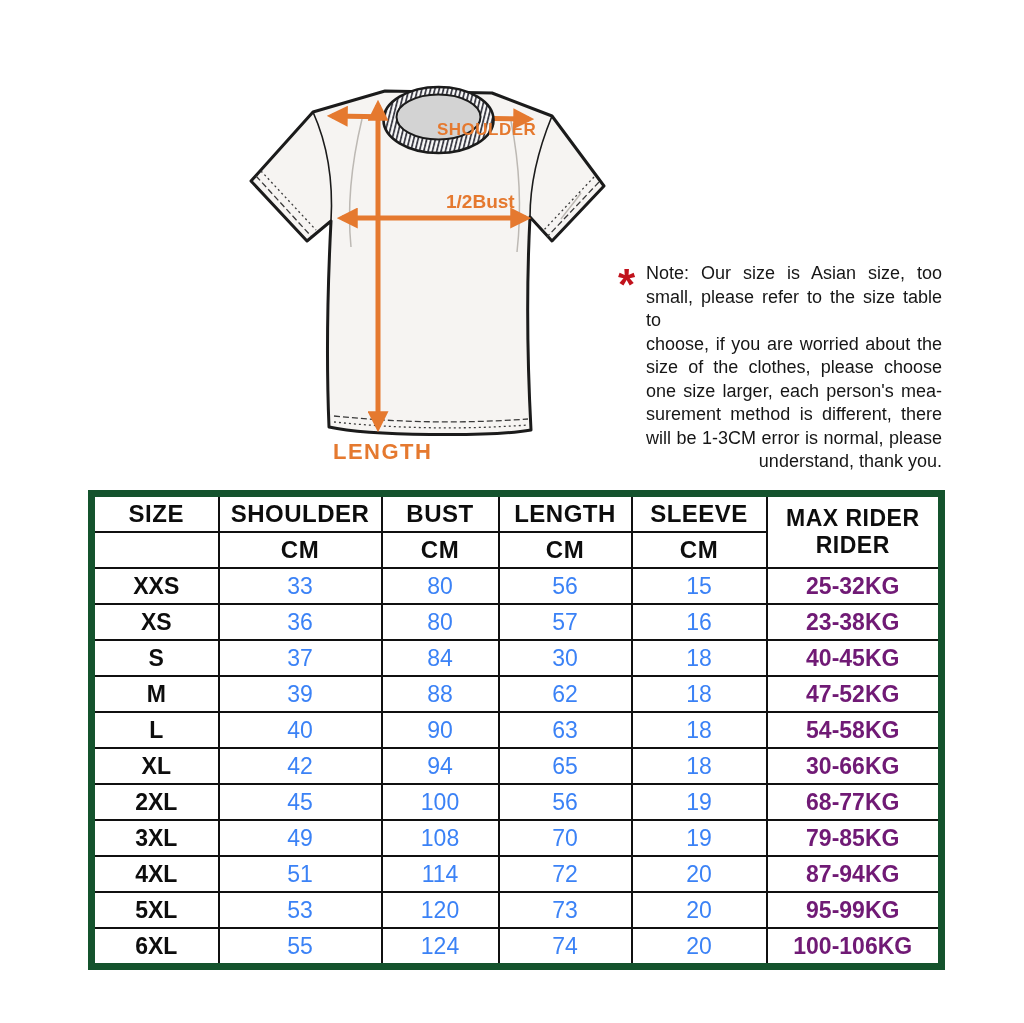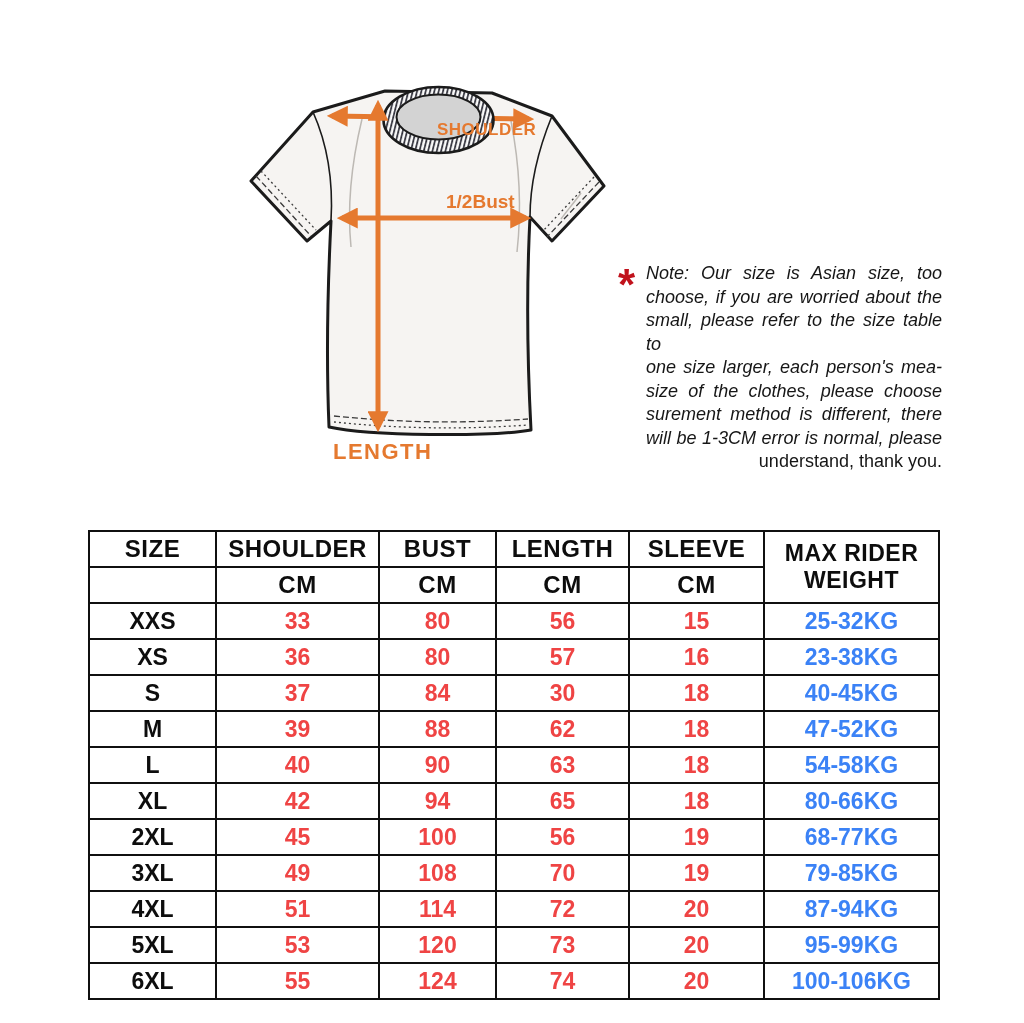--- a/index.html
+++ b/index.html
@@ -14,39 +14,39 @@
   .figure{position:absolute;left:200px;top:55px;width:450px;height:420px;}
   .figure svg{display:block;width:100%;height:100%;}
 
   
   .note{position:absolute;left:618px;top:262px;width:324px;color:#111;}
   .note .star{
     position:absolute;left:0;top:1px;color:#c1121c;
     font:bold 44px/1 "Liberation Sans",sans-serif;
   }
   .note-lines{margin-left:28px;width:296px;font-size:18px;line-height:23.5px;color:#161616;}
-  .jline{text-align:justify;text-align-last:justify;white-space:normal;font-style:italic;}
+  .jline{text-align:justify;text-align-last:justify;white-space:normal;}
   .note-last{text-align:right;}
 
   
   .size-table{
-    position:absolute;left:88px;top:530px;
+    position:absolute;left:88px;top:490px;
     border-collapse:collapse;table-layout:fixed;width:850px;
-    border:1px solid #14532d;
+    border:7px solid #14532d;
   }
   .size-table th,.size-table td{
     border:2px solid #101010;height:34px;padding:0;
     text-align:center;vertical-align:middle;white-space:nowrap;
     overflow:hidden;
   }
   .hc{font-weight:bold;font-size:24px;color:#0d0d0d;letter-spacing:0.5px;}
   .hc.maxrider{font-size:23px;line-height:1.18;letter-spacing:0.5px;}
   .c-size{font-weight:bold;font-size:23px;color:#0d0d0d;}
-  .c-num{font-weight:bold;font-size:23px;color:#ef4444;}
-  .c-weight{font-weight:bold;font-size:23px;color:#3b82f6;}
+  .c-num{font-weight:normal;font-size:23px;color:#3b82f6;}
+  .c-weight{font-weight:bold;font-size:23px;color:#701a75;}
 </style>
 </head>
 <body>
 
 <div id="page">
 
   <div class="figure">
     <svg viewBox="0 0 450 420" xmlns="http://www.w3.org/2000/svg">
       <defs>
         <pattern id="rib" patternUnits="userSpaceOnUse" width="4.2" height="4.2" patternTransform="rotate(14)">
@@ -90,24 +90,24 @@
       <text x="237" y="80" fill="#E5792F" font-family="Liberation Sans, DejaVu Sans, sans-serif" font-size="17" font-weight="bold" letter-spacing="0.5">SHOULDER</text>
       <text x="246" y="153" fill="#E5792F" font-family="Liberation Sans, DejaVu Sans, sans-serif" font-size="19" font-weight="bold">1/2Bust</text>
       <text x="133" y="404" fill="#E5792F" font-family="Liberation Sans, DejaVu Sans, sans-serif" font-size="22" font-weight="bold" letter-spacing="1.5">LENGTH</text>
     </svg>
   </div>
 
   <div class="note">
     <span class="star">*</span>
     <div class="note-lines">
       <div class="jline">Note: Our size is Asian size, too</div>
+      <div class="jline">small, please refer to the size table to</div>
       <div class="jline">choose, if you are worried about the</div>
-      <div class="jline">small, please refer to the size table to</div>
+      <div class="jline">size of the clothes, please choose</div>
       <div class="jline">one size larger, each person's mea-</div>
-      <div class="jline">size of the clothes, please choose</div>
       <div class="jline">surement method is different, there</div>
       <div class="jline">will be 1-3CM error is normal, please</div>
       <div class="note-last">understand, thank you.</div>
     </div>
   </div>
 
   <table class="size-table">
     <colgroup>
       <col style="width:127px">
         <col style="width:163px">
@@ -118,21 +118,21 @@
     </colgroup>
     <thead>
       <tr>
         <th class="hc">SIZE</th>
         <th class="hc">SHOULDER</th>
         <th class="hc">BUST</th>
         <th class="hc">LENGTH</th>
         <th class="hc">SLEEVE</th>
         <th class="hc maxrider" rowspan="2">
           <div>MAX RIDER</div>
-          <div>WEIGHT</div>
+          <div>RIDER</div>
         </th>
       </tr>
       <tr>
         <th class="hc"></th>
         <th class="hc">CM</th>
         <th class="hc">CM</th>
         <th class="hc">CM</th>
         <th class="hc">CM</th>
       </tr>
     </thead>
@@ -176,21 +176,21 @@
       <td class="c-num">63</td>
       <td class="c-num">18</td>
       <td class="c-weight">54-58KG</td>
     </tr>
         <tr>
       <td class="c-size">XL</td>
       <td class="c-num">42</td>
       <td class="c-num">94</td>
       <td class="c-num">65</td>
       <td class="c-num">18</td>
-      <td class="c-weight">80-66KG</td>
+      <td class="c-weight">30-66KG</td>
     </tr>
         <tr>
       <td class="c-size">2XL</td>
       <td class="c-num">45</td>
       <td class="c-num">100</td>
       <td class="c-num">56</td>
       <td class="c-num">19</td>
       <td class="c-weight">68-77KG</td>
     </tr>
         <tr>

